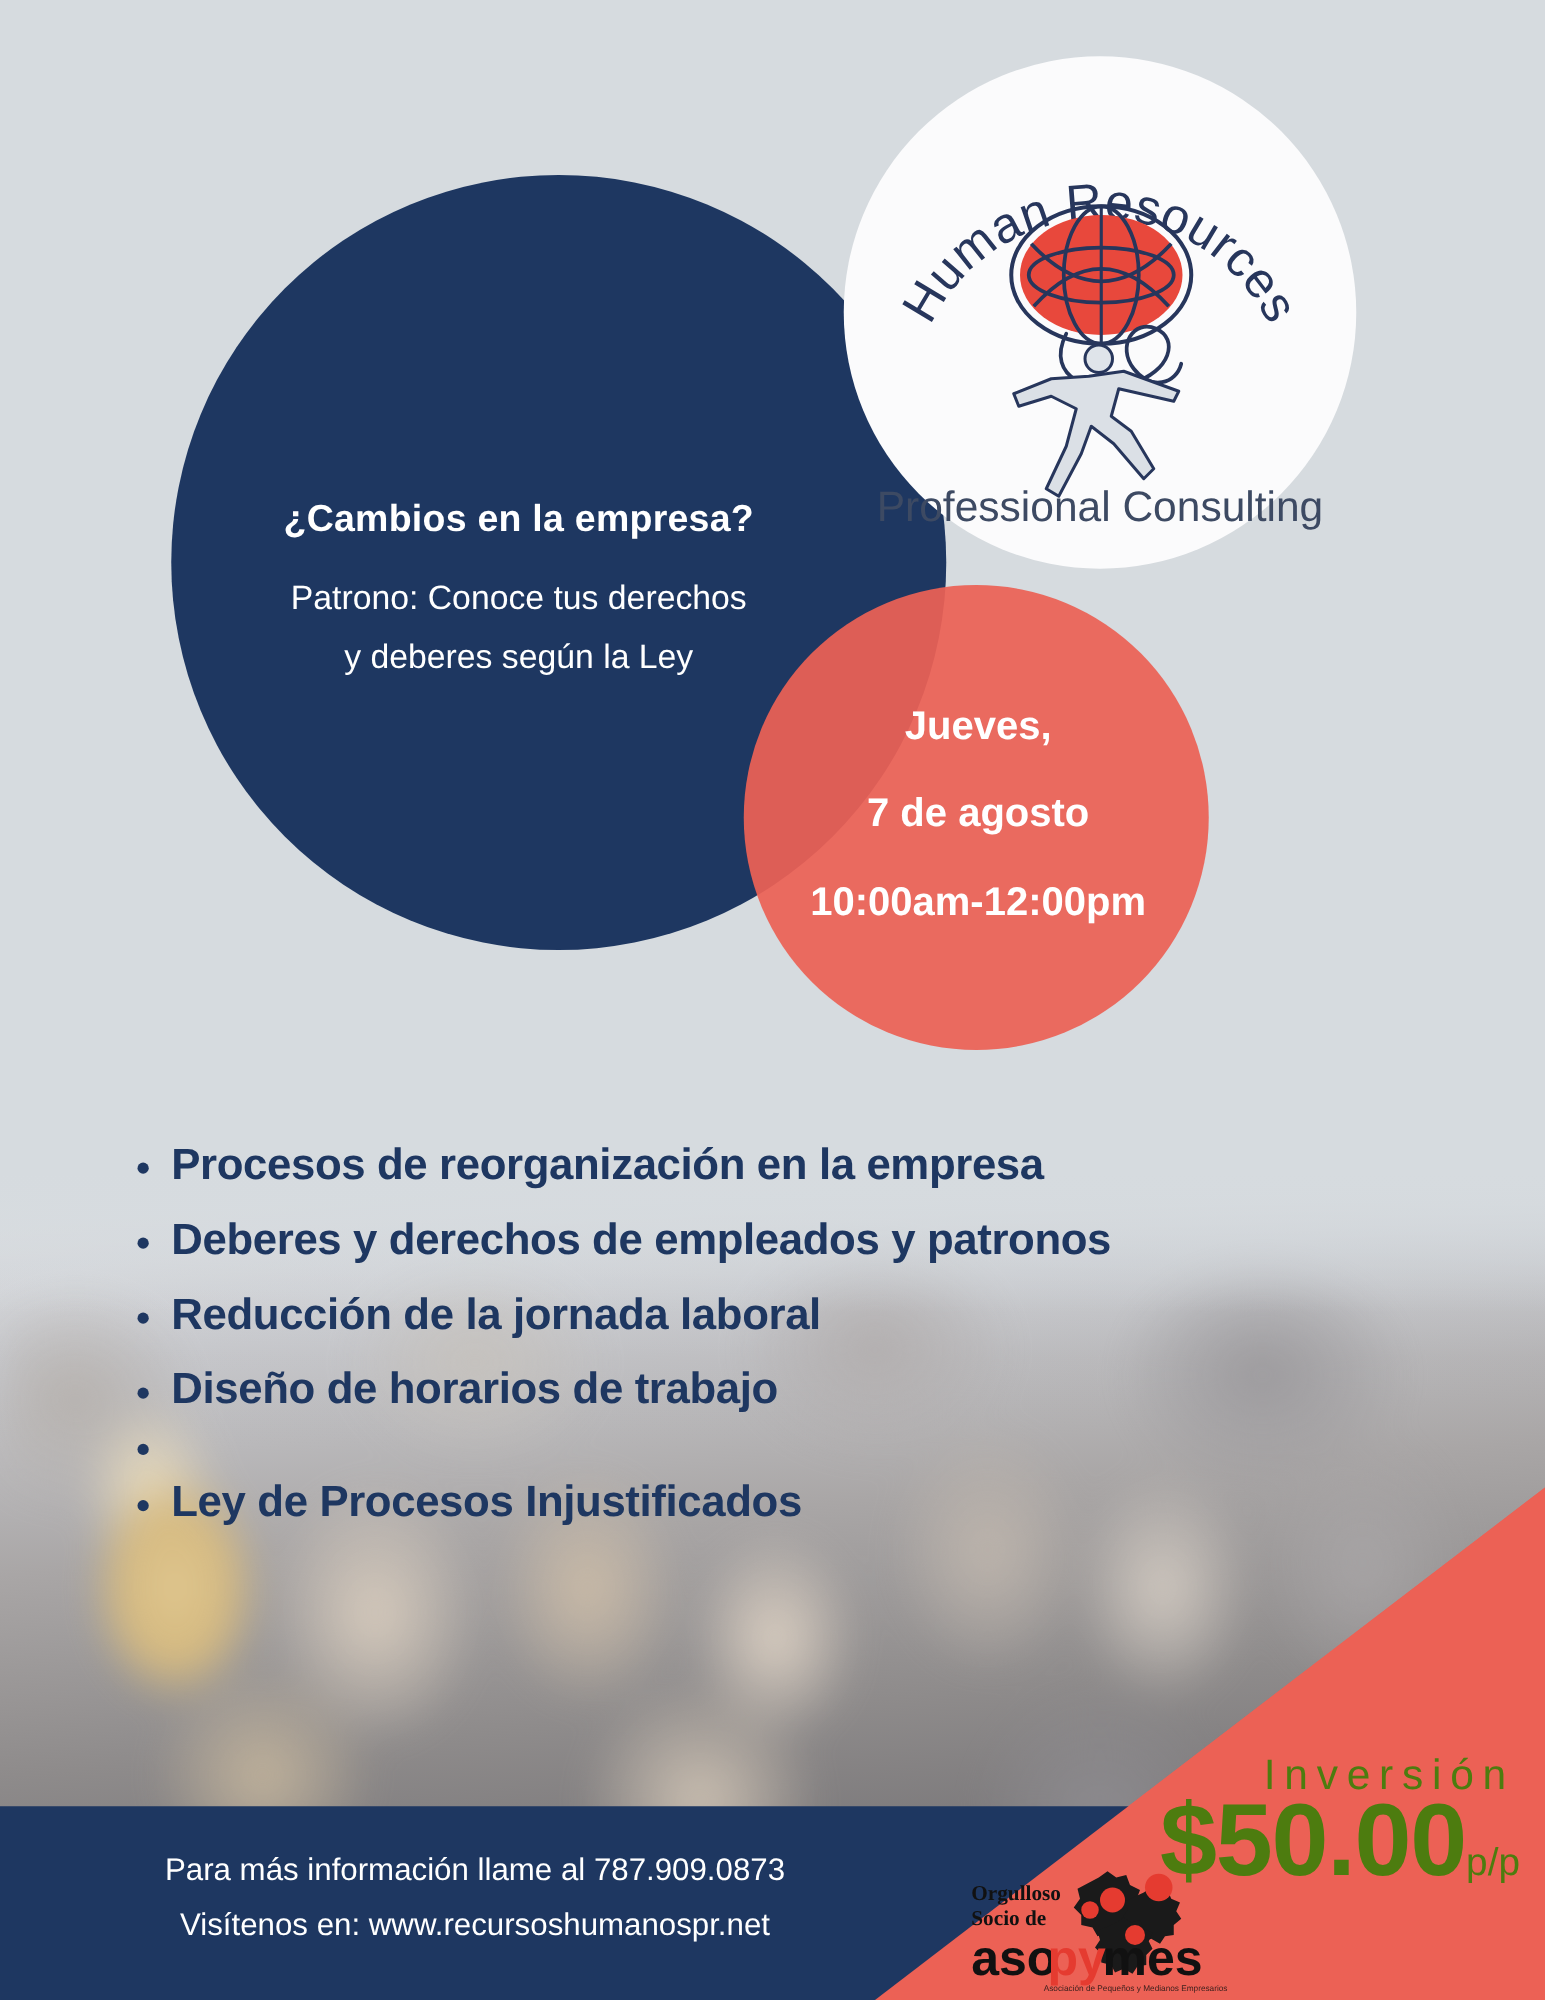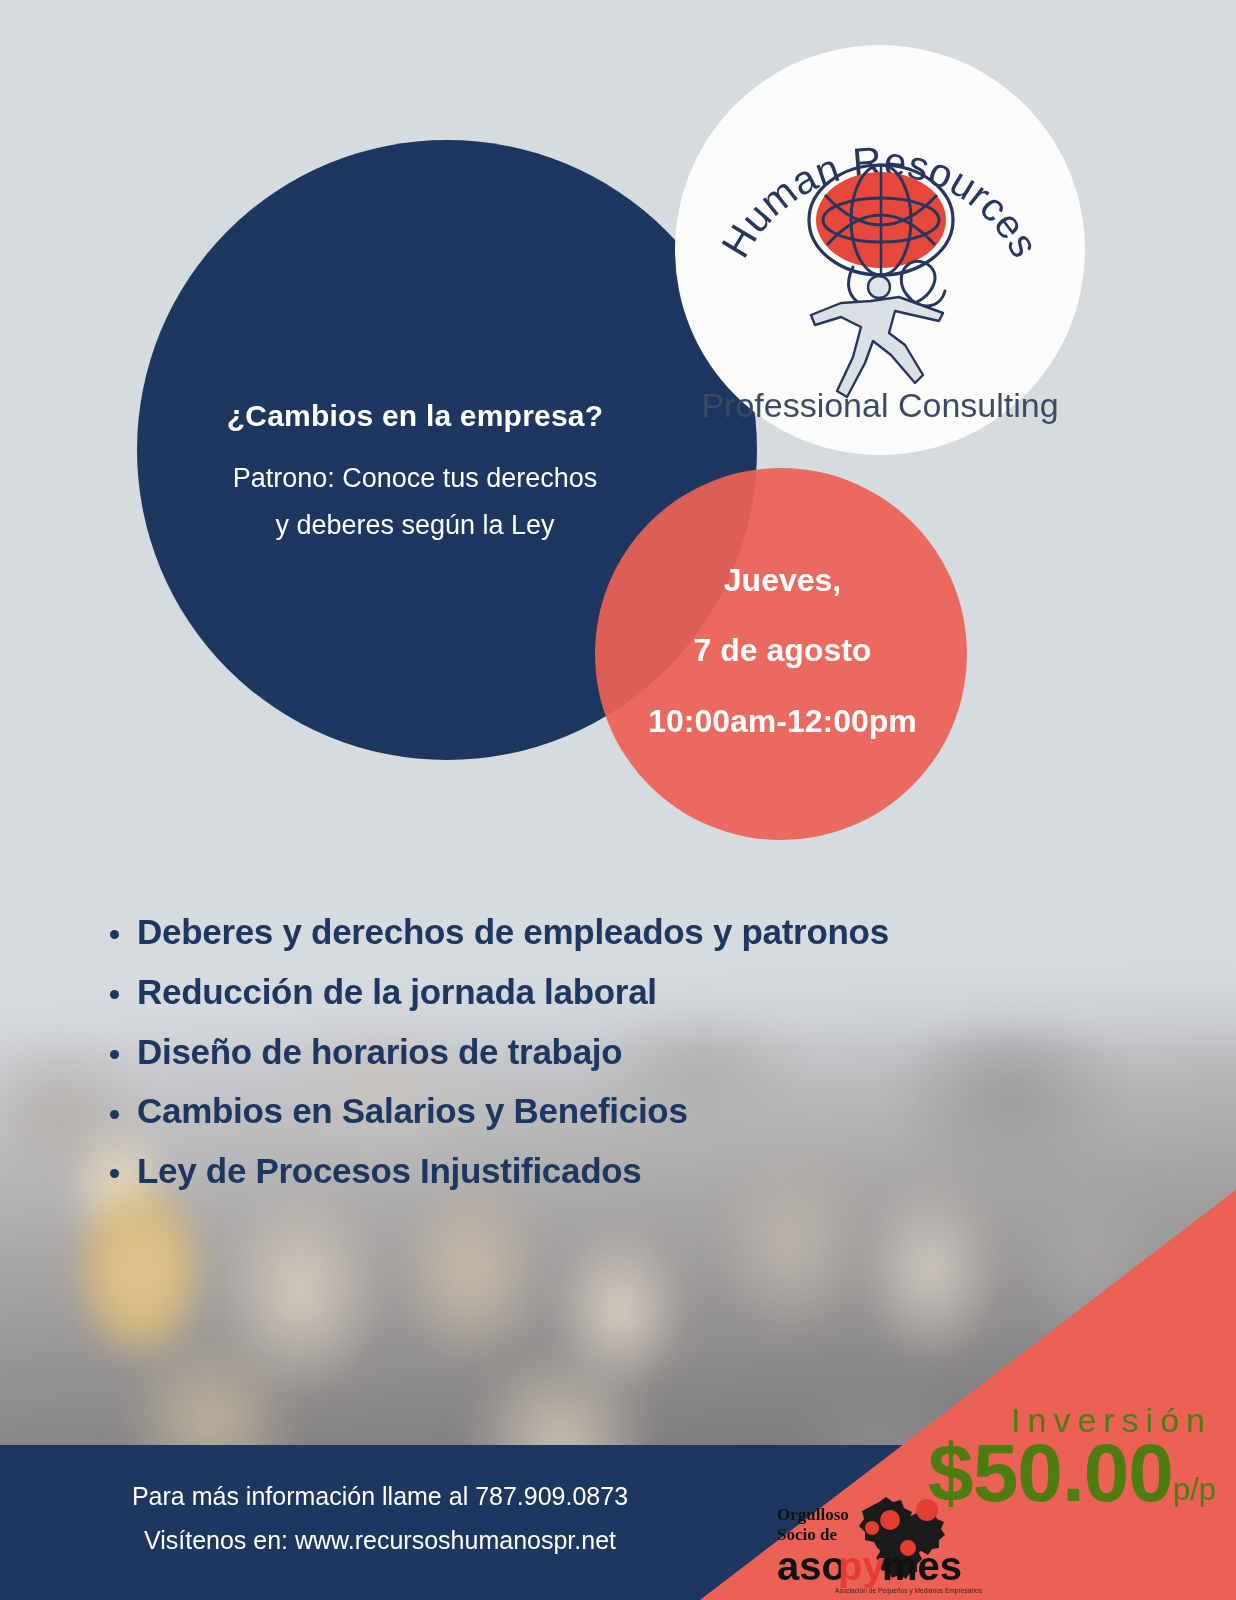--- a/index.html
+++ b/index.html
@@ -202,33 +202,36 @@
         <path d="M 196,256 L 224,252 L 268,268 L 264,276 L 220,266 L 214,288 L 230,300 L 248,330 L 240,338 L 216,310 L 198,296
                  L 190,318 L 172,352 L 162,346 L 178,312 L 186,282 L 166,272 L 140,280 L 136,270 L 166,258 Z" fill="#dbe0e6"></path>
       </g>
       <text x="205" y="372" text-anchor="middle" font-family="Liberation Sans, sans-serif" font-size="34" fill="#3d4a63">Professional Consulting</text>
     </svg>
   </div>
 
   <div class="bullets">
     <div class="bullet-row">
       <div class="bullet-dot"></div>
+      <div class="bullet-text">Procesos de reorganización en la empresa</div>
+    </div>
+    <div class="bullet-row">
+      <div class="bullet-dot"></div>
       <div class="bullet-text">Deberes y derechos de empleados y patronos</div>
     </div>
     <div class="bullet-row">
       <div class="bullet-dot"></div>
       <div class="bullet-text">Reducción de la jornada laboral</div>
     </div>
     <div class="bullet-row">
       <div class="bullet-dot"></div>
       <div class="bullet-text">Diseño de horarios de trabajo</div>
     </div>
     <div class="bullet-row">
       <div class="bullet-dot"></div>
-      <div class="bullet-text">Cambios en Salarios y Beneficios</div>
     </div>
     <div class="bullet-row">
       <div class="bullet-dot"></div>
       <div class="bullet-text">Ley de Procesos Injustificados</div>
     </div>
   </div>
 
   <svg class="red-diagonal" viewBox="0 0 1236 1600" xmlns="http://www.w3.org/2000/svg">
     <polygon points="1236,1190 1236,1600 700,1600" fill="#ec6155"></polygon>
   </svg>

